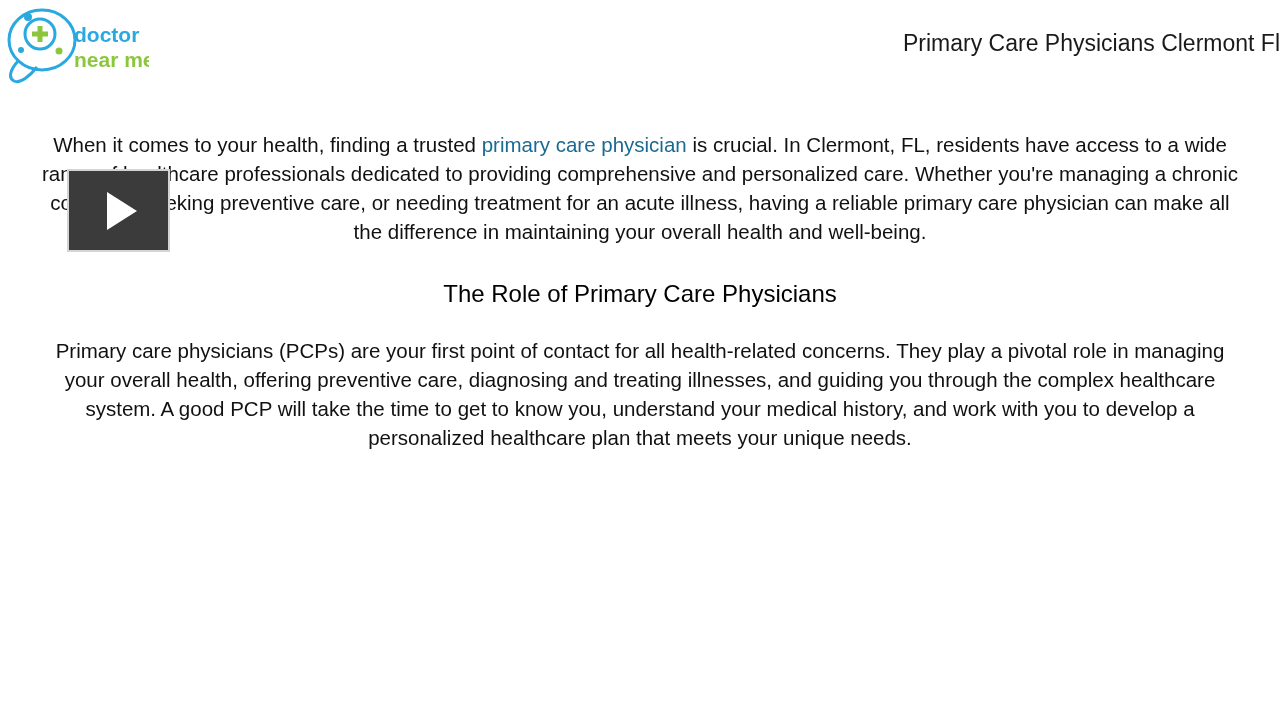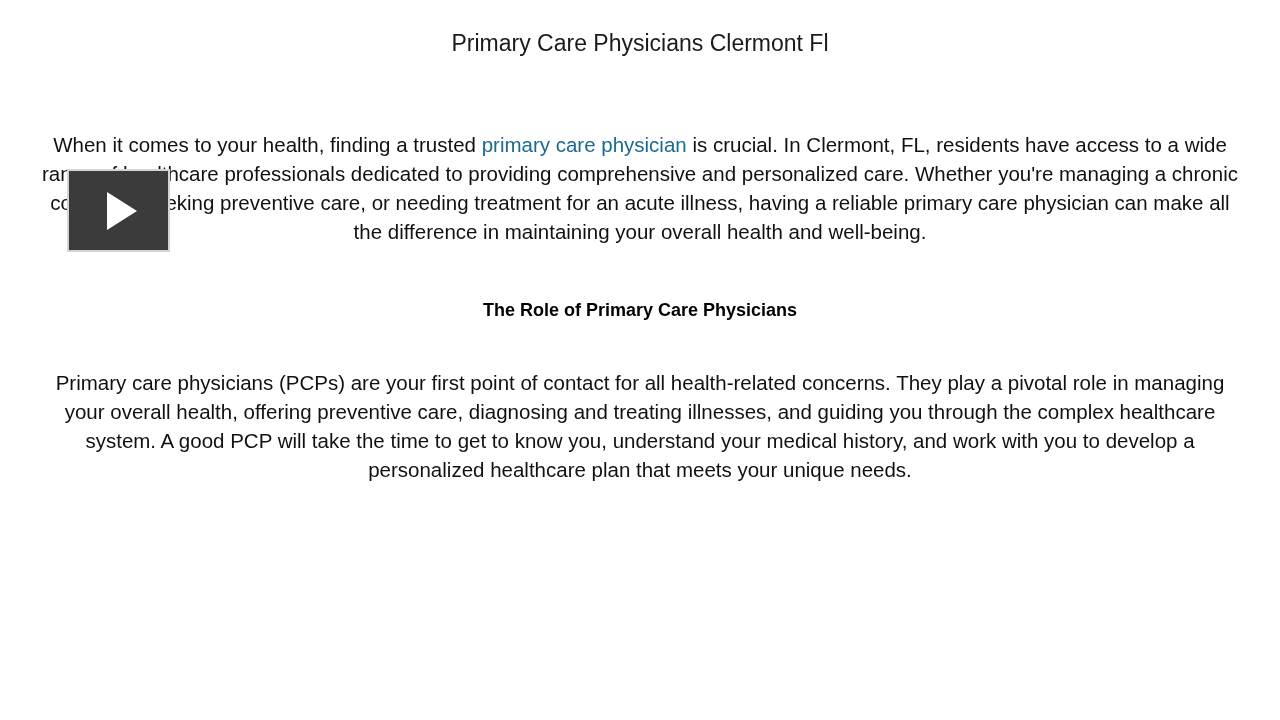--- a/index.html
+++ b/index.html
@@ -29,21 +29,21 @@
     width: 145px;
     height: 80px;
   }
   .logo svg { display: block; }
 
   .page-title {
     position: absolute;
     left: 0;
     right: 0;
     top: 28px;
-    text-align: center;
+    text-align: right;
     font-size: 23px;
     line-height: 30px;
     color: #1a1a1a;
     font-weight: 400;
   }
 
   
   .content {
     position: absolute;
     top: 130px;
@@ -58,25 +58,25 @@
     line-height: 29px;
     color: #111111;
   }
 
   .link {
     color: #1a6a93;
     cursor: pointer;
   }
 
   h2.section-heading {
-    margin: 17px;
+    margin: 1px;
     text-align: center;
-    font-size: 18px;
+    font-size: 24px;
     line-height: 28px;
-    font-weight: bold;
+    font-weight: normal;
     color: #000000;
   }
 
   .gap-1 { height: 33px; }
   .gap-2 { height: 27px; }
 
   
   .video-thumb {
     position: absolute;
     left: 67px;
@@ -98,20 +98,39 @@
     border-top: 19px solid transparent;
     border-bottom: 19px solid transparent;
     margin-left: 7px;
   }
 </style>
 </head>
 <body>
 
 <div class="header">
 
+  <div class="logo">
+    <svg width="145" height="80" viewBox="0 0 145 80" xmlns="http://www.w3.org/2000/svg" aria-hidden="true">
+
+      <ellipse cx="38" cy="36" rx="33" ry="30" fill="none" stroke="#29a9e0" stroke-width="3"></ellipse>
+      <path d="M14 57 C 6 66, 4 74, 10 77 C 16 80, 26 72, 33 63" fill="none" stroke="#29a9e0" stroke-width="3"></path>
+
+      <circle cx="36" cy="30" r="15" fill="none" stroke="#29a9e0" stroke-width="3"></circle>
+
+      <circle cx="24" cy="13" r="4" fill="#29a9e0"></circle>
+      <circle cx="55" cy="47" r="3.5" fill="#8cc63f"></circle>
+      <circle cx="17" cy="46" r="3" fill="#29a9e0"></circle>
+
+      <rect x="33.5" y="22" width="5" height="16" fill="#8cc63f"></rect>
+      <rect x="28" y="27.5" width="16" height="5" fill="#8cc63f"></rect>
+
+      <text x="70" y="38" font-family="Liberation Sans, sans-serif" font-size="21" font-weight="bold" fill="#29a9e0">doctor</text>
+      <text x="70" y="63" font-family="Liberation Sans, sans-serif" font-size="21" font-weight="bold" fill="#8cc63f">near me</text>
+    </svg>
+  </div>
 
   <div class="page-title">Primary Care Physicians Clermont Fl</div>
 </div>
 
 <div class="content">
 
   <p class="para"><span>When it comes to your health, finding a trusted </span><a class="link">primary care physician</a><span> is crucial. In Clermont, FL, residents have access to a wide range of healthcare professionals dedicated to providing comprehensive and personalized care. Whether you're managing a chronic condition, seeking preventive care, or needing treatment for an acute illness, having a reliable primary care physician can make all the difference in maintaining your overall health and well-being.</span></p>
 
   <div class="gap-1"></div>
 

